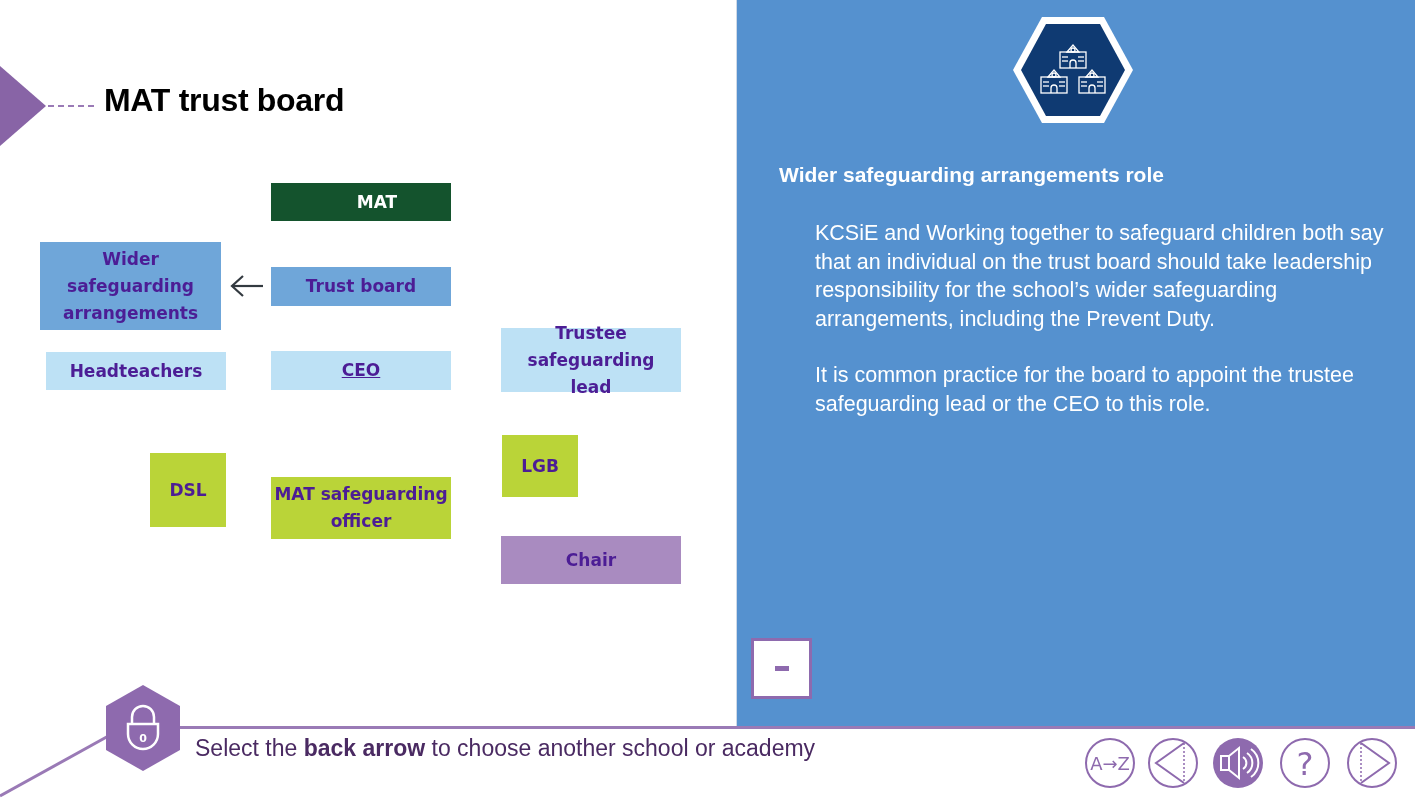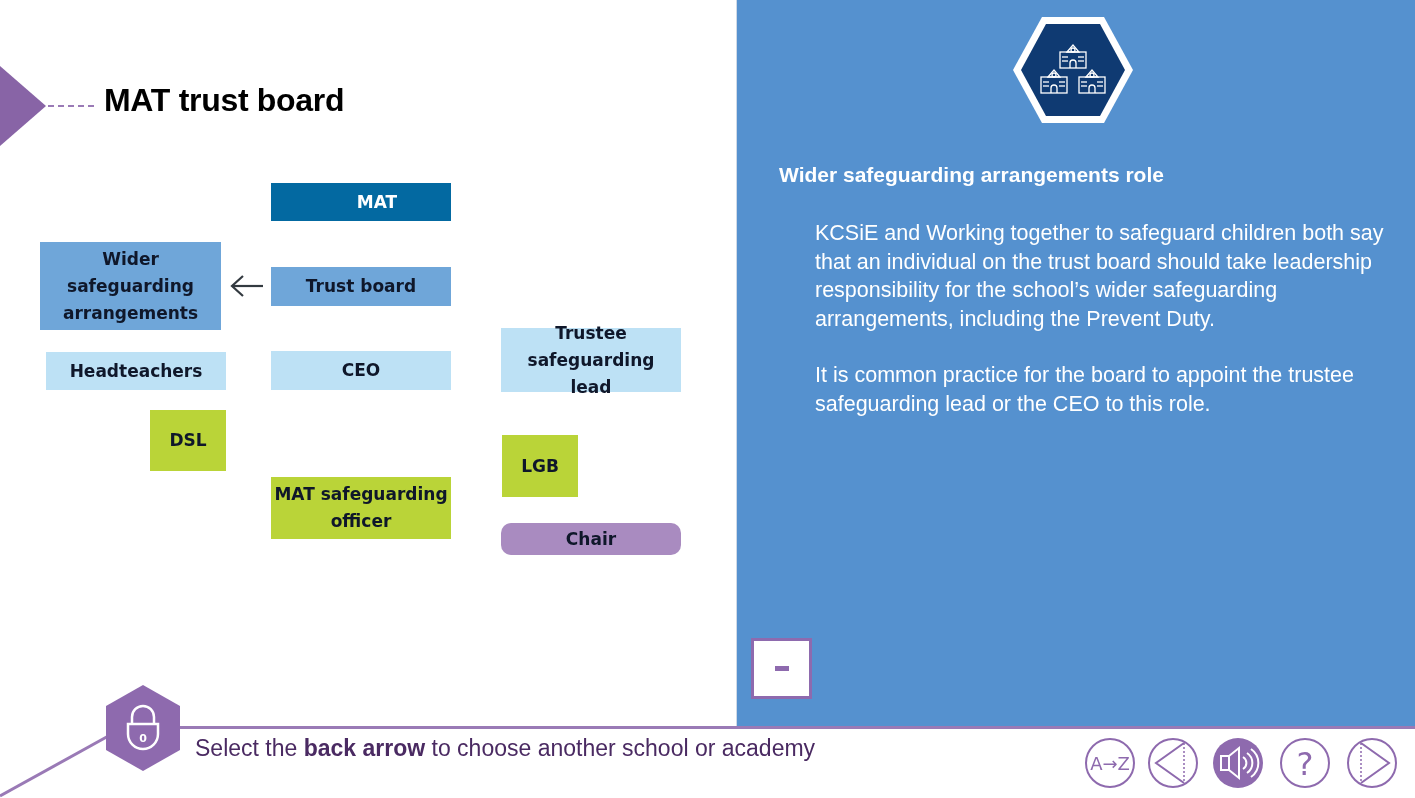--- a/index.html
+++ b/index.html
@@ -8,22 +8,22 @@
 
   .left-panel { position: absolute; left: 0; top: 0; width: 736px; height: 727px; background: #ffffff; }
   .right-panel { position: absolute; left: 736px; top: 0; width: 679px; height: 727px; background: #5591cf; border-left: 1px solid #cfd9e6; }
 
   .title-triangle { position: absolute; left: 0; top: 66px; width: 0; height: 0;
     border-top: 40px solid transparent; border-bottom: 40px solid transparent; border-left: 46px solid #8864a6; }
   .title-dash { position: absolute; left: 48px; top: 105px; width: 46px; height: 0; border-top: 2px dashed #9a7ab6; }
   .page-title { position: absolute; left: 104px; top: 82px; font-size: 32px; font-weight: bold; color: #000; letter-spacing: -0.3px; }
 
   .box { position: absolute; display: flex; align-items: center; justify-content: center; text-align: center;
-    font-family: "DejaVu Sans", sans-serif; font-weight: bold; font-size: 17px; line-height: 27px; color: #0f172a; }
-  .box.dark { background: #0369a1; color: #ffffff; padding-left: 32px; }
+    font-family: "DejaVu Sans", sans-serif; font-weight: bold; font-size: 17px; line-height: 27px; color: #4c1d95; }
+  .box.dark { background: #14532d; color: #ffffff; padding-left: 32px; }
   .box.mid { background: #6fa6d9; }
   .box.light { background: #bde1f5; }
   .box.green { background: #bad438; }
   .box.purple { background: #a98bc0; }
 
   .arrow-left { position: absolute; left: 230px; top: 274px; width: 34px; height: 24px; }
 
   .hex-icon-wrap { position: absolute; left: 1010px; top: 14px; width: 126px; height: 112px; }
 
   .info-heading { position: absolute; left: 779px; top: 163px; font-size: 21px; font-weight: bold; color: #ffffff; }
@@ -68,44 +68,44 @@
 
   <svg class="arrow-left" viewBox="0 0 34 24">
     <line x1="2" y1="12" x2="33" y2="12" stroke="#333a40" stroke-width="2.2"></line>
     <polyline points="13,2 2,12 13,22" fill="none" stroke="#333a40" stroke-width="2.2"></polyline>
   </svg>
 
   <div class="box light" style="left:46px; top:352px; width:180px; height:38px;">
     <span>Headteachers</span>
   </div>
 
-  <div class="box light" style="left:271px; top:351px; width:180px; height:39px;">
+  <div class="box light" style="left:271px; top:351px; width:180px; height:39px;text-decoration:underline;">
     <span>CEO</span>
   </div>
 
   <div class="box light" style="left:501px; top:328px; width:180px; height:64px; flex-direction:column;">
     <span>Trustee</span>
     <span>safeguarding</span>
     <span>lead</span>
   </div>
 
-  <div class="box green" style="left:150px; top:410px; width:76px; height:61px;">
+  <div class="box green" style="left:150px; top:453px; width:76px; height:74px;">
     <span>DSL</span>
   </div>
 
   <div class="box green" style="left:271px; top:435px; width:180px; height:62px; flex-direction:column;margin-top:42px;">
     <span>MAT safeguarding</span>
     <span>officer</span>
   </div>
 
   <div class="box green" style="left:502px; top:435px; width:76px; height:62px;text-align:right;">
     <span>LGB</span>
   </div>
 
-  <div class="box purple" style="left:501px; top:523px; width:180px; height:32px;border-radius:10px;">
+  <div class="box purple" style="left:501px; top:536px; width:180px; height:48px;">
     <span>Chair</span>
   </div>
 </div>
 
 <div class="right-panel"></div>
 
 <svg class="hex-icon-wrap" viewBox="0 0 126 112">
   <polygon points="32,3 94,3 123,56 94,109 32,109 3,56" fill="#ffffff"></polygon>
   <polygon points="36,10 90,10 115,56 90,102 36,102 11,56" fill="#0f3a72"></polygon>
   <g fill="none" stroke="#ffffff" stroke-width="1.3">

